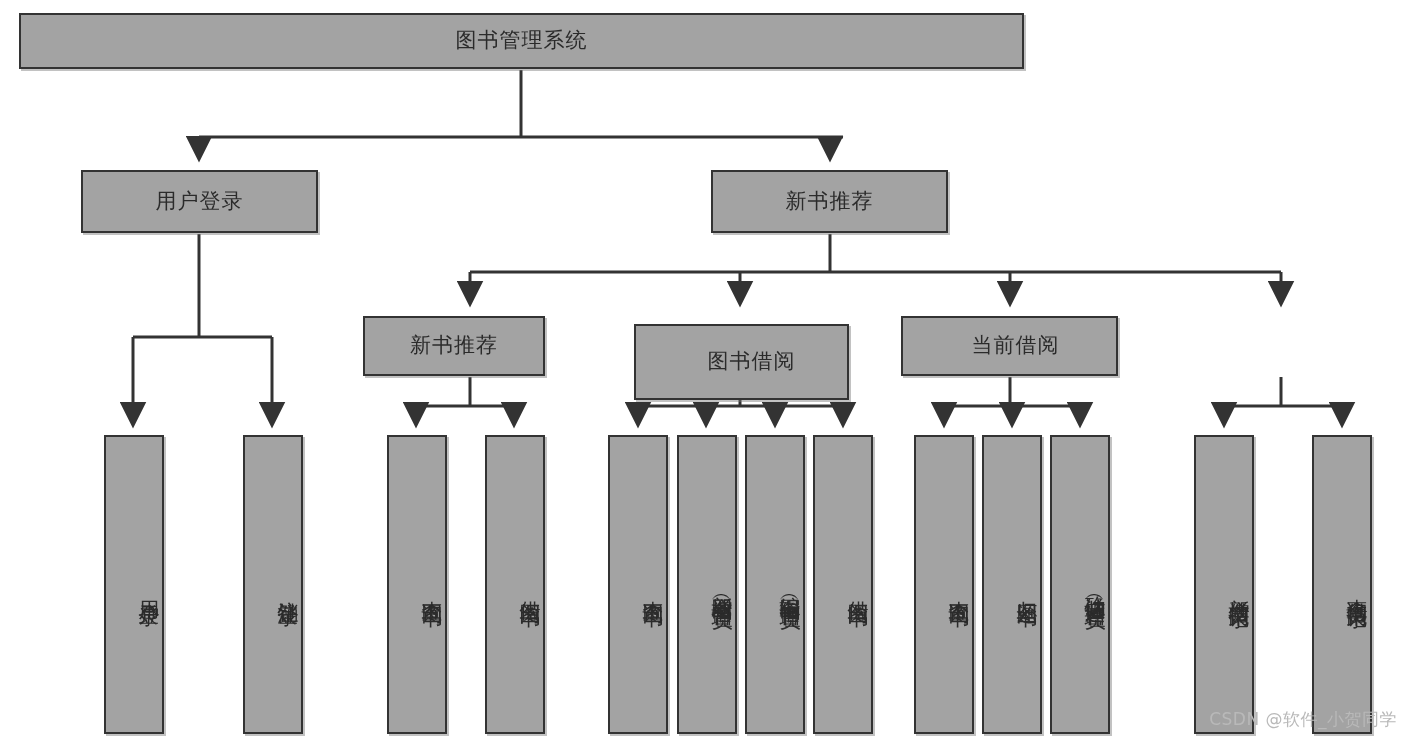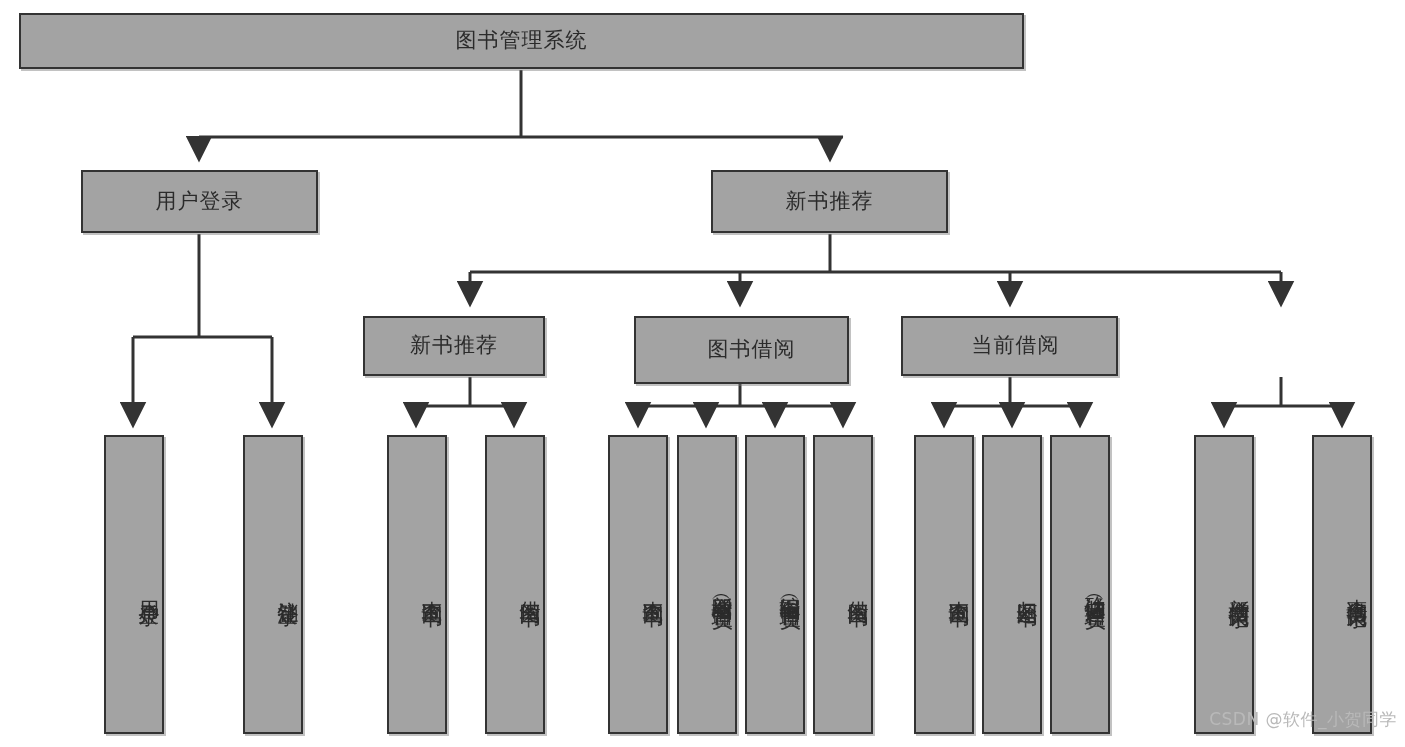--- a/index.html
+++ b/index.html
@@ -128,21 +128,21 @@
   <div class="node horiz" style="left:81px; top:170px; width:237px; height:63px;">
     <span>用户登录</span>
   </div>
   <div class="node horiz" style="left:711px; top:170px; width:237px; height:63px;">
     <span>新书推荐</span>
   </div>
 
   <div class="node horiz" style="left:363px; top:316px; width:182px; height:60px;">
     <span>新书推荐</span>
   </div>
-  <div class="node horiz" style="left:634px; top:316px; width:215px; height:68px;padding-left:20px;">
+  <div class="node horiz" style="left:634px; top:324px; width:215px; height:76px;padding-left:20px;">
     <span>图书借阅</span>
   </div>
   <div class="node horiz" style="left:901px; top:316px; width:217px; height:60px;padding-left:12px;">
     <span>当前借阅</span>
   </div>
 
   <div class="node vert" style="left:104px; top:435px; width:60px; height:299px;">
     <span class="vlabel">用户登录</span>
   </div>
   <div class="node vert" style="left:243px; top:435px; width:60px; height:299px;">

